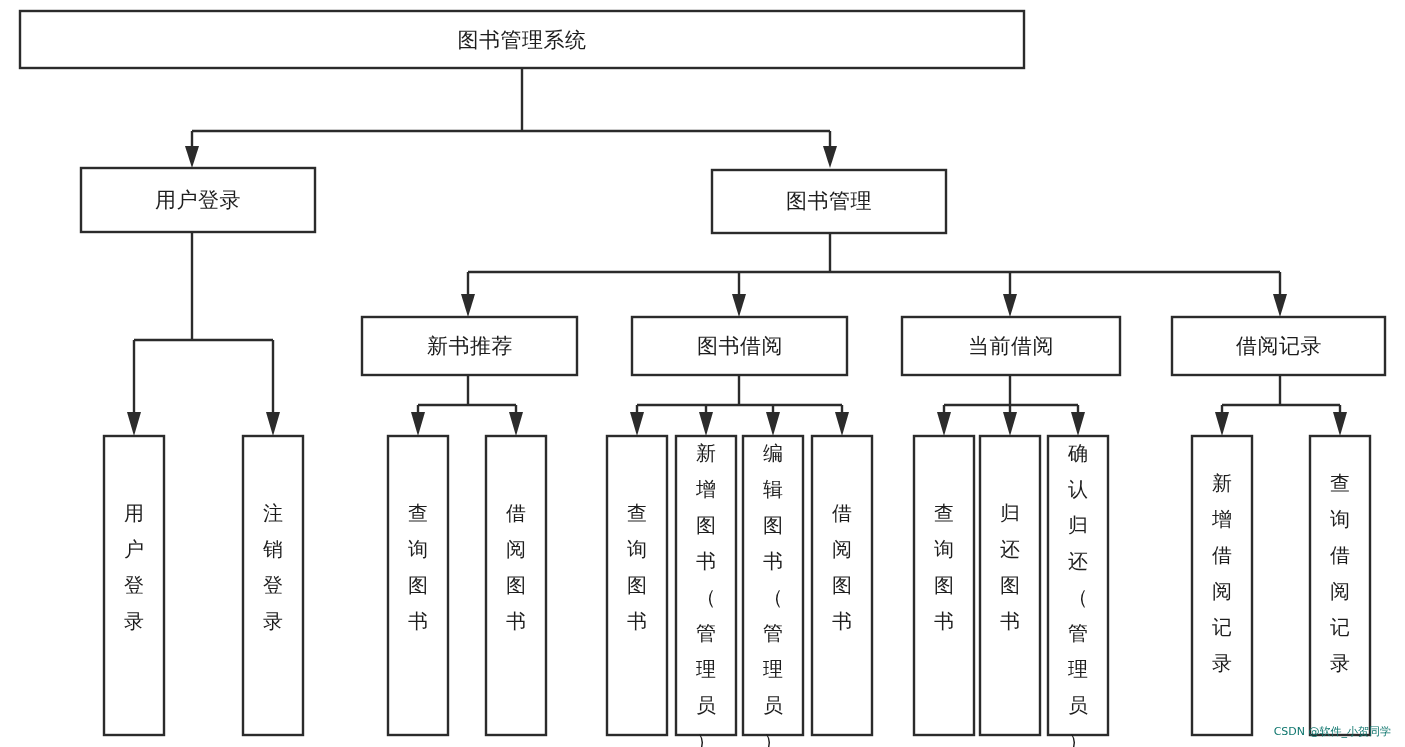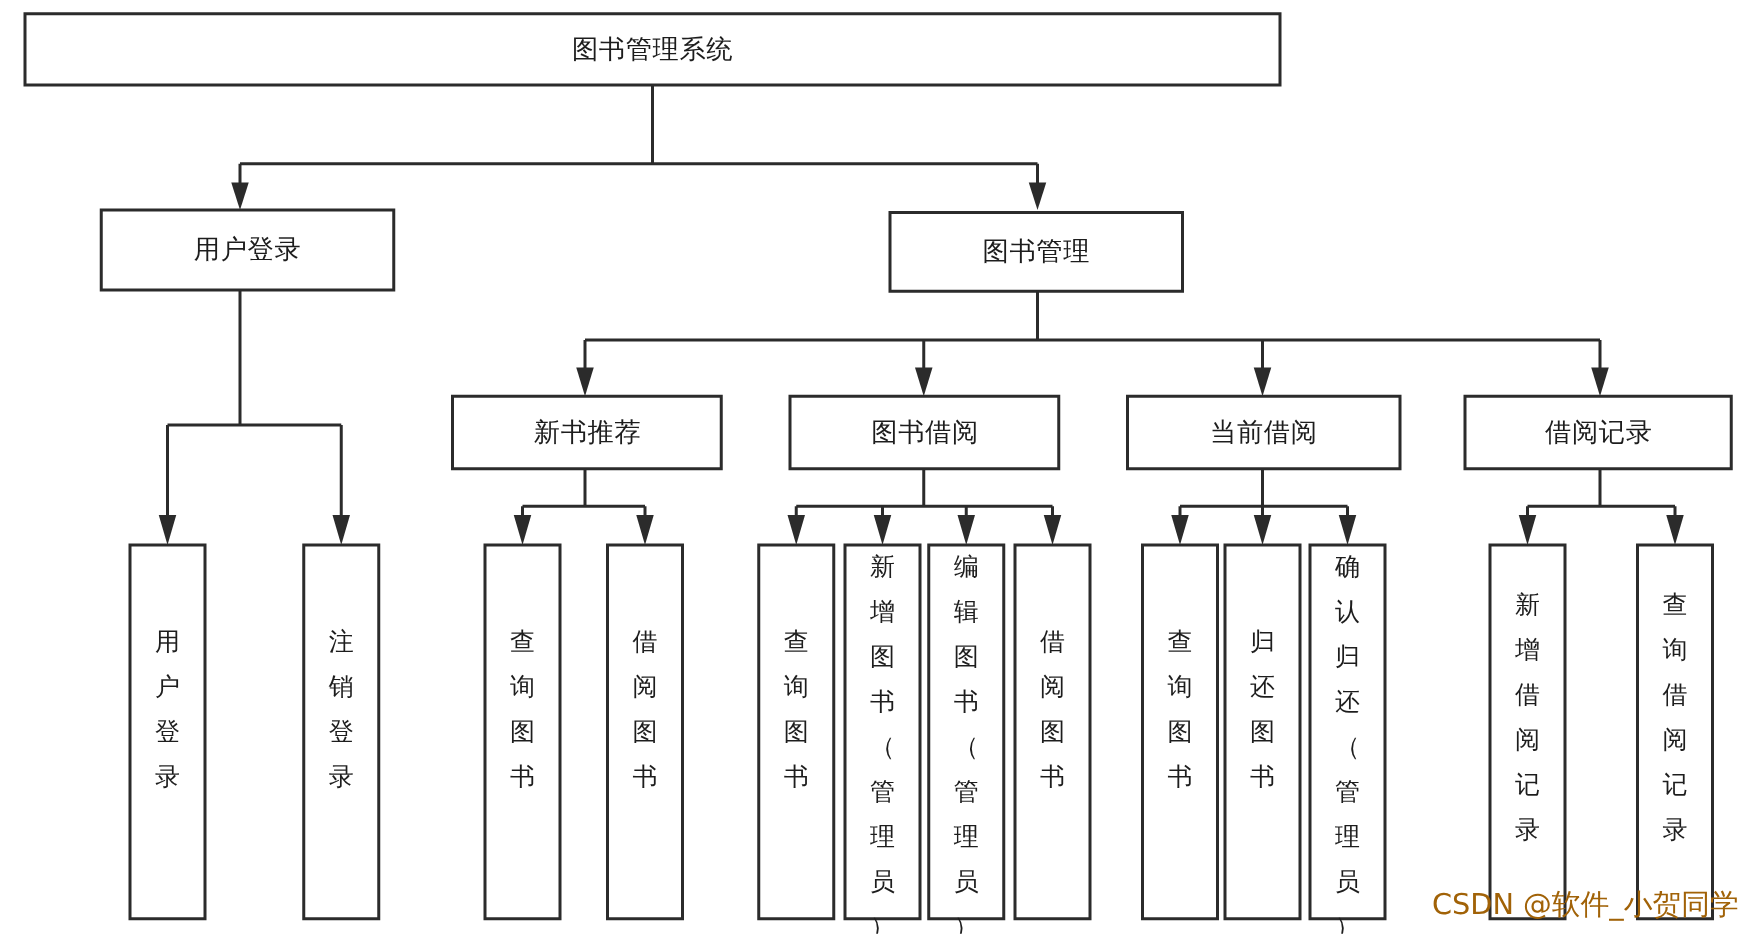--- a/index.html
+++ b/index.html
@@ -56,22 +56,22 @@
     font-size: 20px;
     fill: #1d1d1d;
     text-anchor: middle;
     letter-spacing: 0px;
   }
   .watermark {
     position: absolute;
     right: 14px;
     bottom: 8px;
     font-family: "DejaVu Sans", "Liberation Sans", sans-serif;
-    font-size: 23px;
-    color: #a16207;
+    font-size: 11px;
+    color: #0f766e;
     white-space: nowrap;
     user-select: none;
   }
 </style>
 </head>
 <body>
 
 <div id="diagram-root">
 
   <svg id="diagram-svg" viewBox="0 0 1405 747">

